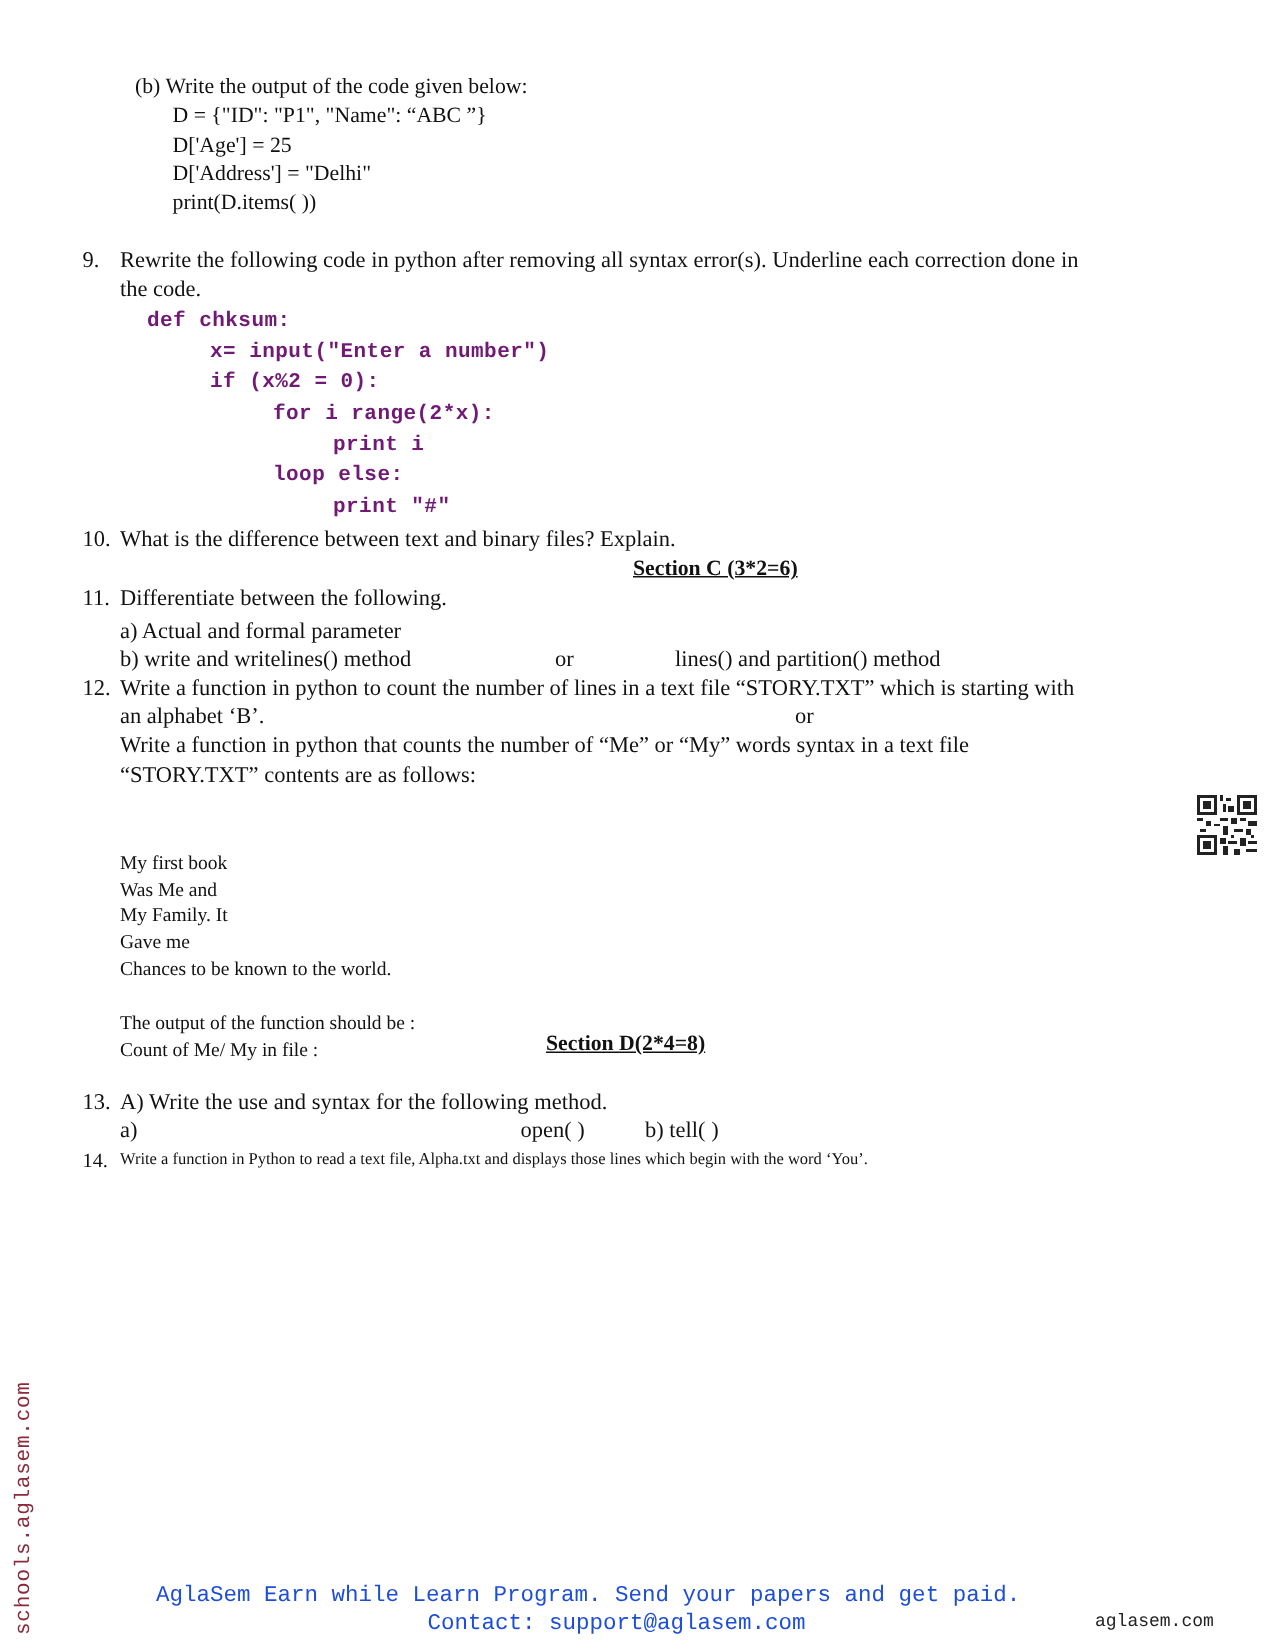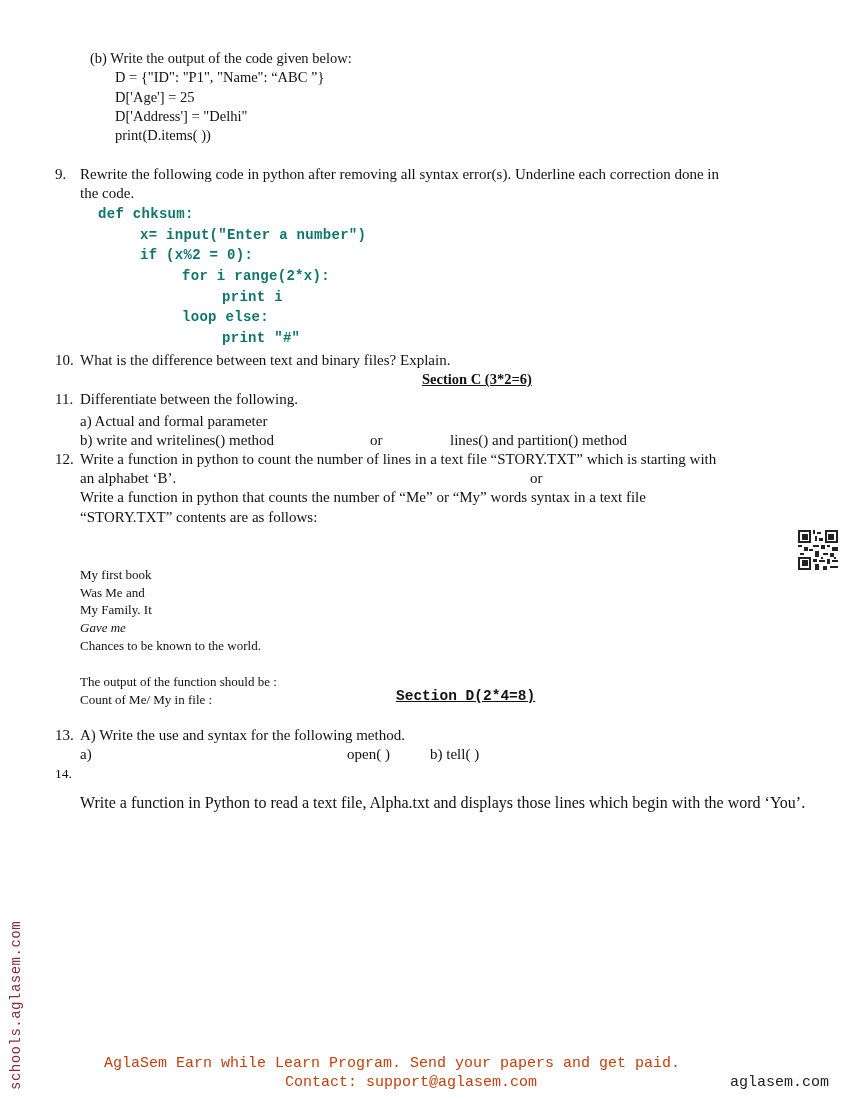--- a/index.html
+++ b/index.html
@@ -5,39 +5,39 @@
     html, body { margin: 0; padding: 0; background: #ffffff; }
     body {
       width: 850px; height: 1100px; position: relative; overflow: hidden;
       font-family: "Liberation Serif", "DejaVu Serif", serif;
       color: #111;
     }
     .abs { position: absolute; white-space: nowrap; }
     .t { font-size: 14.5px; line-height: 19px; }
     .code-img {
       font-family: "Liberation Mono", "DejaVu Sans Mono", monospace;
-      font-size: 14px; font-weight: bold; color: #0f766e; letter-spacing: 0.3px;
+      font-size: 14px; font-weight: bold; color: #701a75; letter-spacing: 0.3px;
     }
     .sec {
       font-weight: bold; text-decoration: underline; font-size: 14.5px;
     }
     .small { font-size: 13px; margin-top: 21px; }
     .wm-side {
       position: absolute; left: 8px; top: 1090px;
       transform: rotate(-90deg); transform-origin: left top;
       font-family: "Liberation Mono", "DejaVu Sans Mono", monospace;
       font-size: 14px; color: #8a2a3a; white-space: nowrap; letter-spacing: 0.5px;
     }
     .footer {
       font-family: "Liberation Mono", "DejaVu Sans Mono", monospace;
-      font-size: 15px; color: #c2410c;
+      font-size: 15px; color: #1d4ed8;
     }
     .footer-right {
       font-family: "Liberation Mono", "DejaVu Sans Mono", monospace;
-      font-size: 15px; color: #222;
+      font-size: 12px; color: #222;
     }
     .qr {
       position: absolute; left: 798px; top: 530px; width: 40px; height: 40px;
     }
   </style>
 </head>
 <body>
 
 <div class="abs t" style="left:90px;top:49px;">(b) Write the output of the code given below:</div>
 <div class="abs t" style="left:115px;top:68px;">D = {"ID": "P1", "Name": “ABC ”}</div>
@@ -72,21 +72,21 @@
 <div class="abs t" style="left:55px;top:450px;font-size:15px;">12.</div>
 <div class="abs t" style="left:80px;top:450px;font-size:15px;">Write a function in python to count the number of lines in a text file “STORY.TXT” which is starting with</div>
 <div class="abs t" style="left:80px;top:469px;font-size:15px;">an alphabet ‘B’.</div>
 <div class="abs t" style="left:530px;top:469px;font-size:15px;">or</div>
 <div class="abs t" style="left:80px;top:488px;font-size:15px;">Write a function in python that counts the number of “Me” or “My” words syntax in a text file</div>
 <div class="abs t" style="left:80px;top:508px;font-size:15px;">“STORY.TXT” contents are as follows:</div>
 
 <div class="abs t small" style="left:80px;top:544px;">My first book</div>
 <div class="abs t small" style="left:80px;top:562px;">Was Me and</div>
 <div class="abs t small" style="left:80px;top:579px;">My Family. It</div>
-<div class="abs t small" style="left:80px;top:597px;font-style:italic;">Gave me</div>
+<div class="abs t small" style="left:80px;top:597px;">Gave me</div>
 <div class="abs t small" style="left:80px;top:615px;">Chances to be known to the world.</div>
 
 <div class="abs t small" style="left:80px;top:651px;">The output of the function should be :</div>
 <div class="abs t small" style="left:80px;top:669px;">Count of Me/ My in file :</div>
 
 <svg class="qr" viewBox="0 0 21 21" shape-rendering="crispEdges">
   <rect x="0" y="0" width="21" height="21" fill="#fff"></rect>
   <g fill="#222">
     <rect x="0" y="0" width="7" height="7"></rect>
       <rect x="1" y="1" width="5" height="5" fill="#fff"></rect>
@@ -117,28 +117,28 @@
       <rect x="15" y="15" width="2" height="3"></rect>
     <rect x="18" y="16" width="3" height="1"></rect>
       <rect x="9" y="18" width="2" height="3"></rect>
       <rect x="13" y="19" width="2" height="2"></rect>
     <rect x="17" y="19" width="4" height="1"></rect>
       <rect x="12" y="14" width="1" height="1"></rect>
       <rect x="19" y="14" width="1" height="1"></rect>
   </g>
 </svg>
 
-<div class="abs sec" style="left:396px;top:688px;font-family:Liberation Mono, monospace;">Section D(2*4=8)</div>
+<div class="abs sec" style="left:364px;top:688px;">Section D(2*4=8)</div>
 
 <div class="abs t" style="left:55px;top:726px;font-size:15px;">13.</div>
 <div class="abs t" style="left:80px;top:726px;font-size:15px;">A) Write the use and syntax for the following method.</div>
 <div class="abs t" style="left:80px;top:745px;font-size:15px;">a)</div>
 <div class="abs t" style="left:347px;top:745px;font-size:15px;">open( )</div>
 <div class="abs t" style="left:430px;top:745px;font-size:15px;">b) tell( )</div>
 
 <div class="abs t" style="left:55px;top:764px;font-size:13.5px;">14.</div>
-<div class="abs t" style="left:80px;top:793px;font-size:16px;">Write a function in Python to read a text file, Alpha.txt and displays those lines which begin with the word ‘You’.</div>
+<div class="abs t" style="left:80px;top:764px;font-size:11px;">Write a function in Python to read a text file, Alpha.txt and displays those lines which begin with the word ‘You’.</div>
 
 <div class="wm-side">schools.aglasem.com</div>
 
 <div class="abs footer" style="left:104px;top:1055px;">AglaSem Earn while Learn Program. Send your papers and get paid.</div>
 <div class="abs footer" style="left:285px;top:1074px;">Contact: support@aglasem.com</div>
 <div class="abs footer-right" style="left:730px;top:1074px;">aglasem.com</div>
 
 </body></html>

